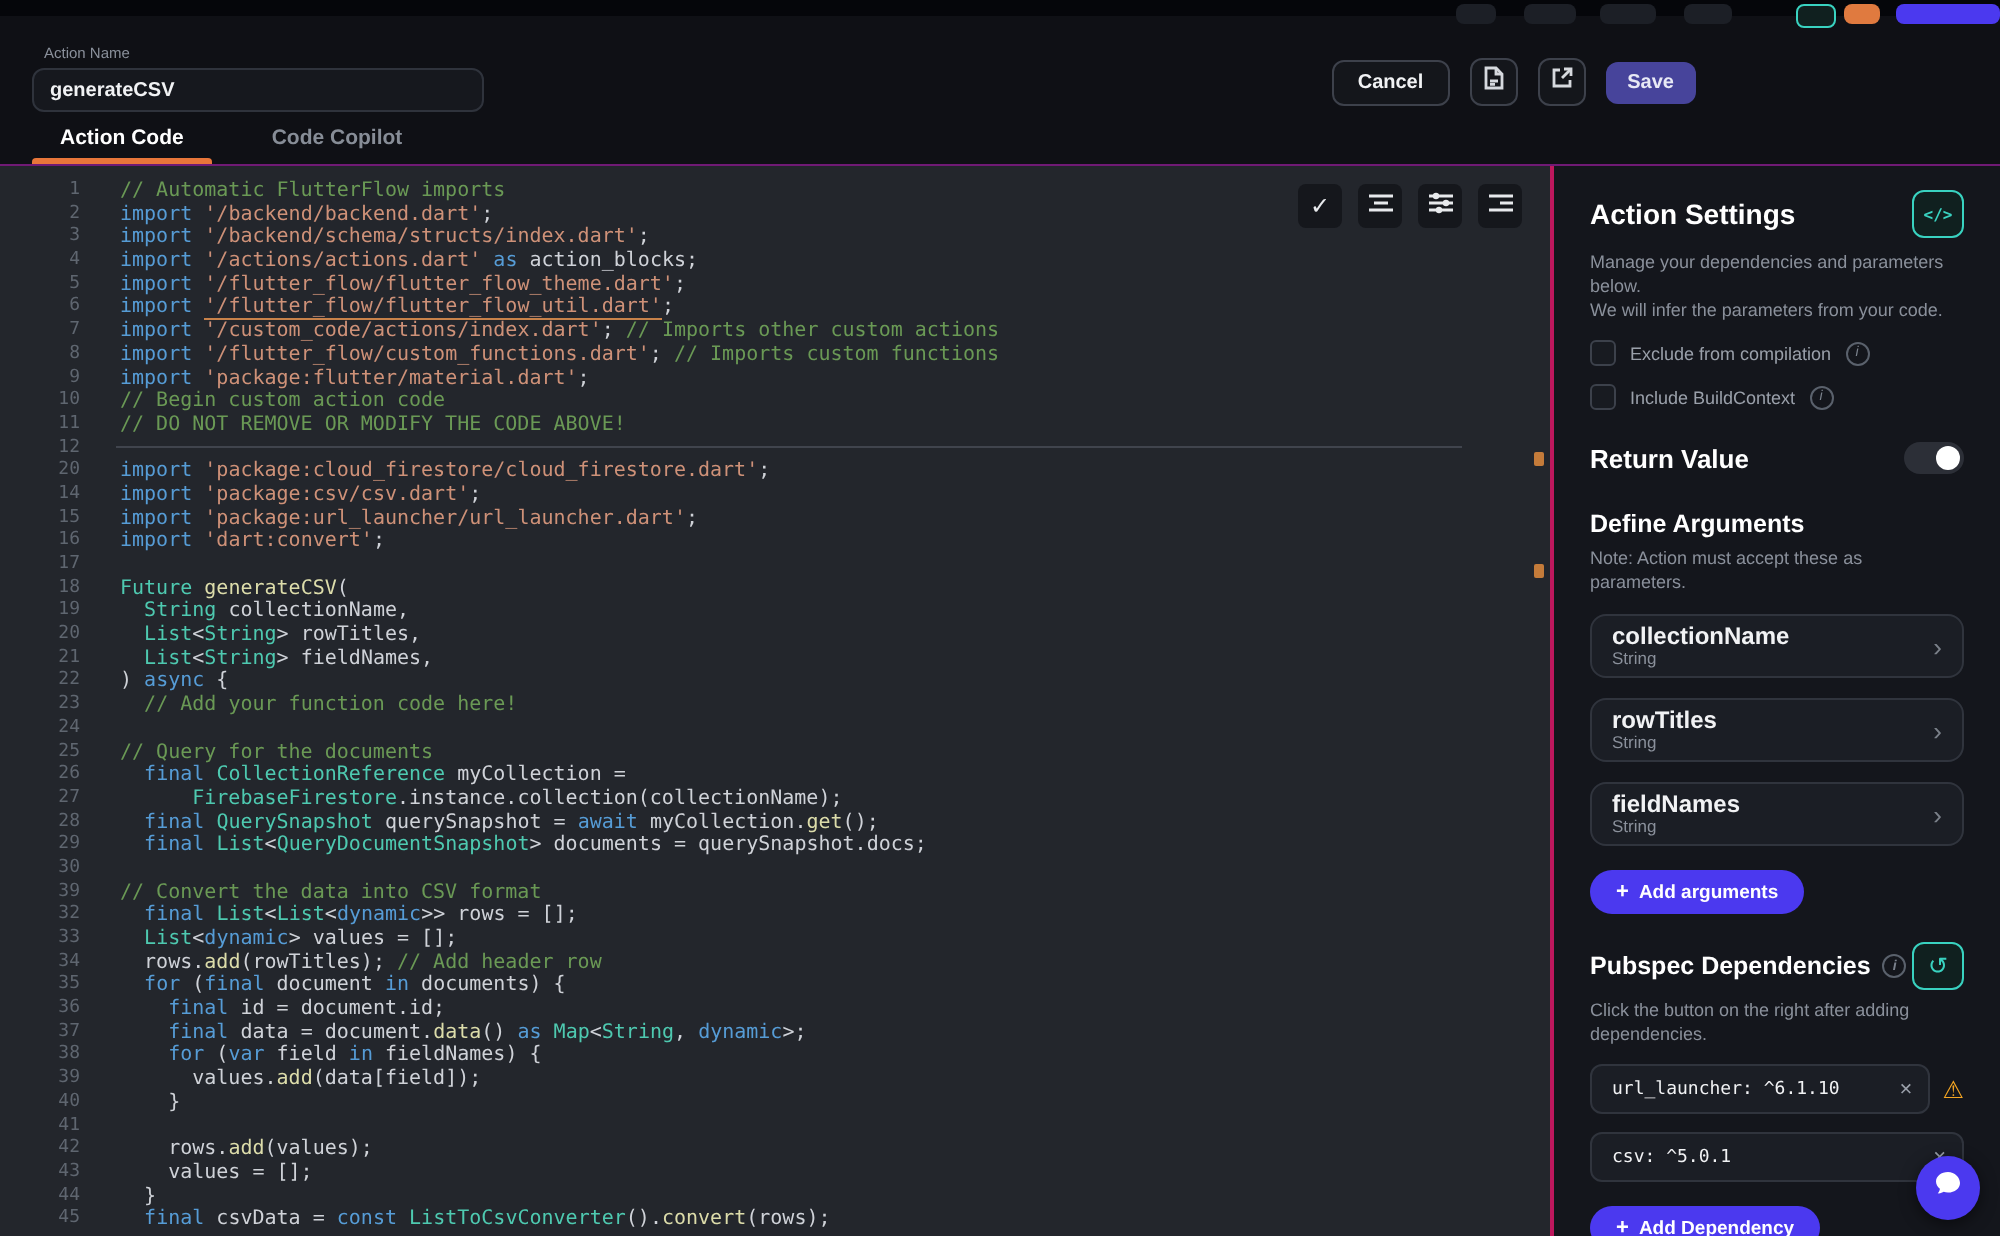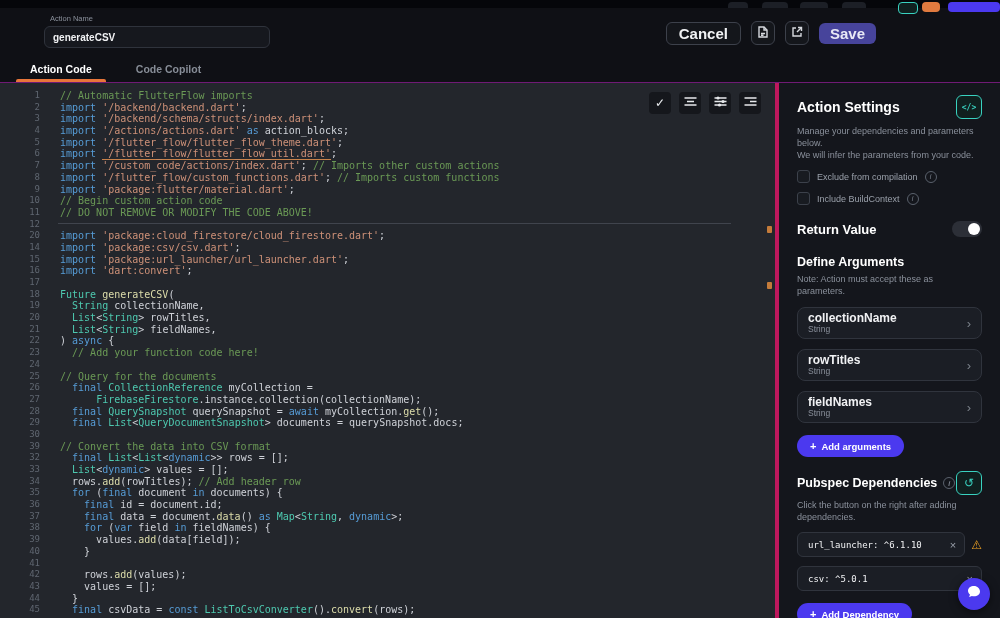--- a/index.html
+++ b/index.html
@@ -9,29 +9,29 @@
     -webkit-font-smoothing:antialiased;color:#f1f2f4;
   }
   
   .topstrip{position:absolute;top:0;left:0;width:1000px;height:8px;background:#05060a;}
   .pill{position:absolute;top:2px;height:10px;border-radius:4px;}
   .pill.dark{background:#1c1f26;}
   .pill.teal{background:#10201f;border:1px solid #39d2c0;}
   .pill.orange{background:#e07a3f;}
   .pill.blue{background:#4b39ef;}
   
-  .header{position:absolute;top:8px;left:0;width:856px;height:47px;background:#0f1015;margin-left:28px;}
+  .header{position:absolute;top:16px;left:0;width:856px;height:47px;background:#0f1015;}
   .field-label{position:absolute;left:22px;top:6px;font-size:7.5px;color:#8a909b;}
   .name-input{
     position:absolute;left:16px;top:18px;width:208px;height:20px;
     background:#16181e;border:1px solid #2f333c;border-radius:6px;color:#f1f2f4;
     font-size:10px;font-weight:bold;padding:0 8px;outline:none;
   }
   .header-actions{position:absolute;right:8px;top:13px;display:flex;align-items:center;gap:10px;}
-  .btn{border-radius:6px;font-size:15px;font-weight:bold;display:flex;align-items:center;justify-content:center;cursor:pointer;text-align:right;}
+  .btn{border-radius:6px;font-size:10px;font-weight:bold;display:flex;align-items:center;justify-content:center;cursor:pointer;text-align:right;}
   .btn-cancel{height:21px;padding:0 12px;background:#14161b;border:1px solid #3d414b;color:#f1f2f4;}
   .icon-btn{width:22px;height:22px;background:#14161b;border:1px solid #3d414b;border-radius:6px;display:flex;align-items:center;justify-content:center;}
   .icon-btn svg{stroke:#d6d9de;fill:none;stroke-width:1.4;}
   .btn-save{height:21px;padding:0 11px;background:#47449b;color:#e8e9f5;}
   
   .tabs{position:absolute;top:55px;left:0;width:1000px;height:27px;border-bottom:6px solid #701a75;display:flex;}
   .tab{margin-left:16px;padding:0 14px;height:27px;display:flex;align-items:center;font-size:10.5px;font-weight:bold;color:#878d97;position:relative;cursor:pointer;}
   .tab.active{color:#ffffff;}
   .tab.active::after{content:"";position:absolute;left:0;right:0;bottom:0;height:3px;background:#e8763a;border-radius:2px 2px 0 0;}
   
@@ -47,21 +47,21 @@
   .tk-str{color:#ce9178;}
   .tk-ty{color:#4ec9b0;}
   .tk-fn{color:#dcdcaa;}
   .tk-d{color:#cfd2d8;}
   .tk-u{border-bottom:1px solid #c8824a;}
   .ed-toolbar{position:absolute;top:9px;right:14px;display:flex;gap:8px;}
   .ed-tool{width:22px;height:22px;border-radius:4px;background:#15171c;display:flex;align-items:center;justify-content:center;color:#e7e9ec;font-size:12px;cursor:pointer;}
   .ed-tool svg{stroke:#e7e9ec;stroke-width:1.5;fill:none;}
   .scroll-mark{position:absolute;right:3px;width:5px;height:7px;background:#c47b3a;border-radius:1px;}
   
-  .panel{width:225px;height:535px;background:#14161c;border-left:4px solid #be185d;box-sizing:border-box;padding:12px 18px 8px 18px;position:relative;overflow:hidden;}
+  .panel{width:225px;height:535px;background:#14161c;border-left:2px solid #be185d;box-sizing:border-box;padding:12px 18px 8px 18px;position:relative;overflow:hidden;}
   .panel-title-row{display:flex;align-items:center;justify-content:space-between;}
   .panel-title{font-size:14px;font-weight:bold;color:#ffffff;}
   .code-chip{width:24px;height:22px;border:1px solid #39d2c0;border-radius:6px;background:#10201f;color:#39d2c0;font-family:"DejaVu Sans Mono",monospace;font-size:8px;font-weight:bold;display:flex;align-items:center;justify-content:center;cursor:pointer;}
   .muted{font-size:9px;line-height:12px;color:#8a909b;}
   .desc{margin-top:6px;width:186px;}
   .cb-row{margin-top:9px;display:flex;align-items:center;gap:7px;}
   .cb{width:11px;height:11px;border:1px solid #3c414b;border-radius:3px;background:#181b21;flex:none;cursor:pointer;}
   .cb-label{font-size:9px;color:#9aa0aa;}
   .info-i{width:10px;height:10px;border:1px solid #5a616c;border-radius:50%;font-size:7px;color:#7b828d;display:inline-flex;align-items:center;justify-content:center;font-style:italic;}
   .section-row{margin-top:16px;display:flex;align-items:center;justify-content:space-between;}

